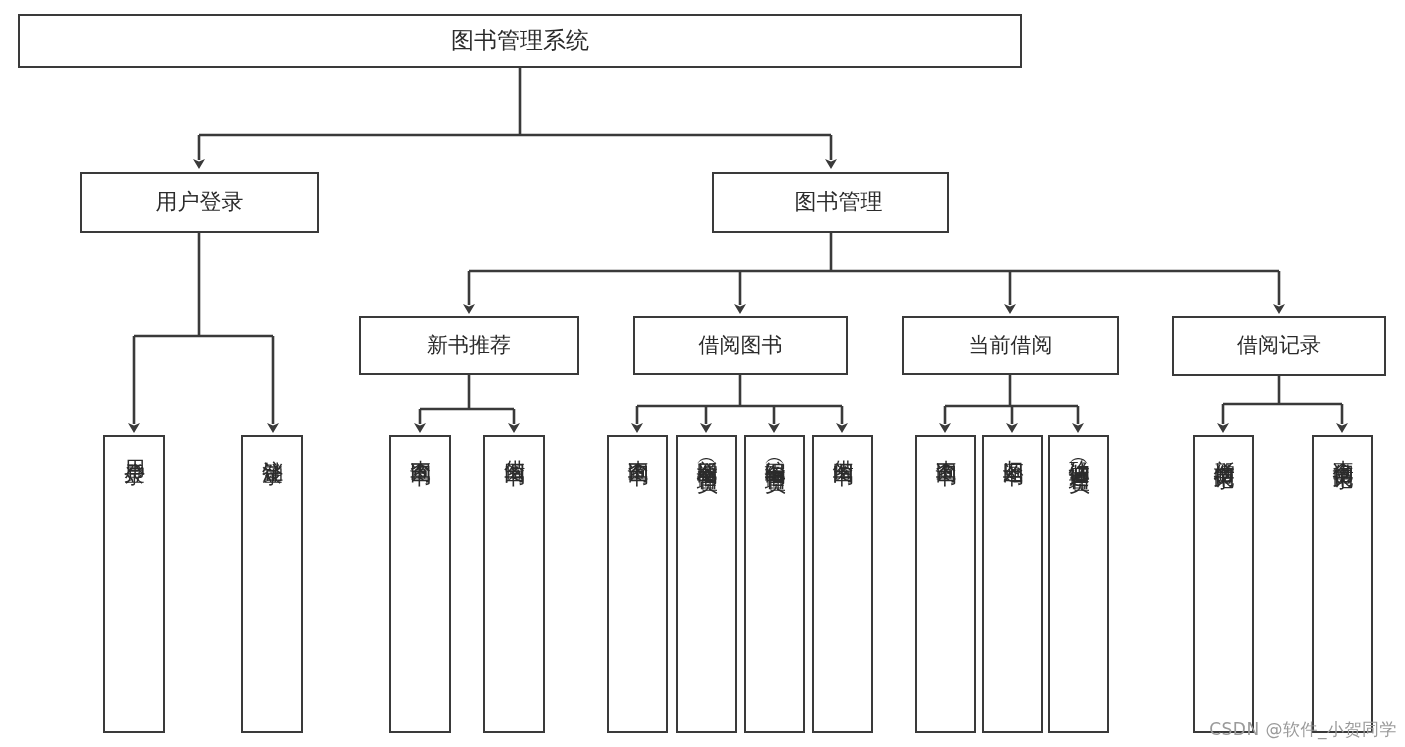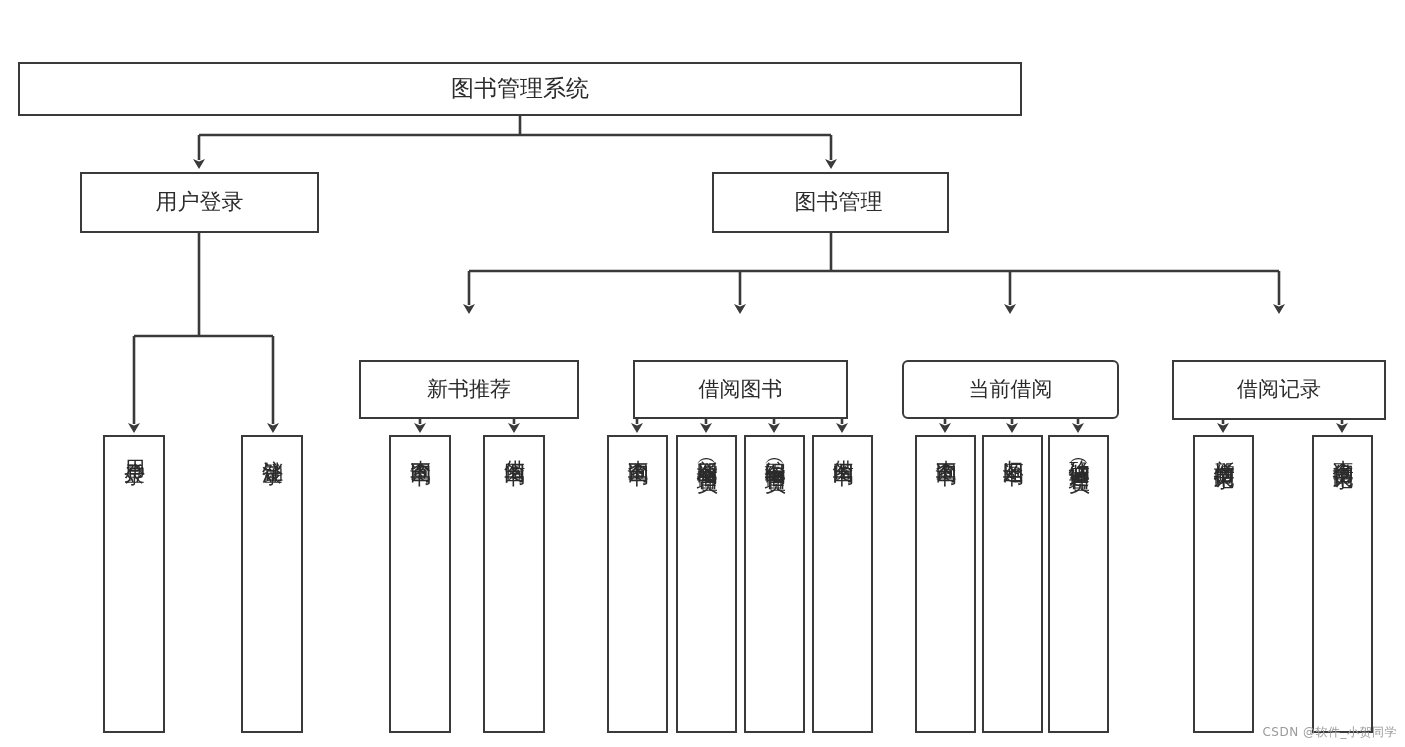--- a/index.html
+++ b/index.html
@@ -38,42 +38,41 @@
     z-index: 2;
   }
   .node.root {
     font-size: 23px;
   }
   .node.lvl2 {
     font-size: 22px;
   }
   .node.lvl3 {
     font-size: 21px;
-    margin-top: 44px;
   }
   .node.leaf {
     font-size: 21px;
     padding: 6px 0;
     align-items: flex-start;
   }
   .vtext {
     writing-mode: vertical-rl;
     text-orientation: upright;
     letter-spacing: 2px;
     white-space: nowrap;
     display: block;
   }
   .htext {
     white-space: nowrap;
   }
   .watermark {
     position: absolute;
     right: 8px;
     bottom: 6px;
-    font-size: 12px;
+    font-size: 17px;
     color: #9a9a9a;
     white-space: nowrap;
     z-index: 5;
     letter-spacing: 0.5px;
   }
 </style>
 </head>
 <body>
 
 <div id="canvas">
@@ -121,38 +120,38 @@
       <path d="M1012,406 L1012,424" marker-end="url(#arrow)"></path>
       <path d="M1078,406 L1078,424" marker-end="url(#arrow)"></path>
 
       <path d="M1279,375 L1279,404"></path>
       <path d="M1223,404 L1342,404"></path>
       <path d="M1223,404 L1223,424" marker-end="url(#arrow)"></path>
       <path d="M1342,404 L1342,424" marker-end="url(#arrow)"></path>
     </g>
   </svg>
 
-  <div class="node root" style="left:18px; top:14px; width:1004px; height:54px;margin-top:48px;">
+  <div class="node root" style="left:18px; top:14px; width:1004px; height:54px;">
     <span class="htext">图书管理系统</span>
   </div>
 
   <div class="node lvl2" style="left:80px; top:172px; width:239px; height:61px;">
     <span class="htext">用户登录</span>
   </div>
   <div class="node lvl2" style="left:712px; top:172px; width:237px; height:61px;padding-left:16px;">
     <span class="htext">图书管理</span>
   </div>
 
   <div class="node lvl3" style="left:359px; top:316px; width:220px; height:59px;">
     <span class="htext">新书推荐</span>
   </div>
   <div class="node lvl3" style="left:633px; top:316px; width:215px; height:59px;">
     <span class="htext">借阅图书</span>
   </div>
-  <div class="node lvl3" style="left:902px; top:316px; width:217px; height:59px;border-radius:6px;">
+  <div class="node lvl3" style="left:902px; top:316px; width:217px; height:59px;">
     <span class="htext">当前借阅</span>
   </div>
   <div class="node lvl3" style="left:1172px; top:316px; width:214px; height:60px;">
     <span class="htext">借阅记录</span>
   </div>
 
   <div class="node leaf" style="left:103px; top:435px; width:62px; height:298px;">
     <span class="vtext">用户登录</span>
   </div>
   <div class="node leaf" style="left:241px; top:435px; width:62px; height:298px;">

